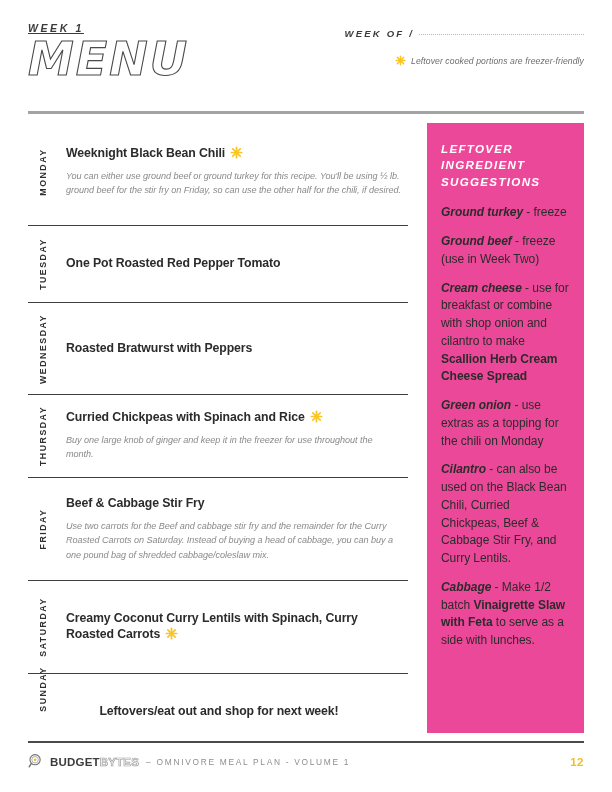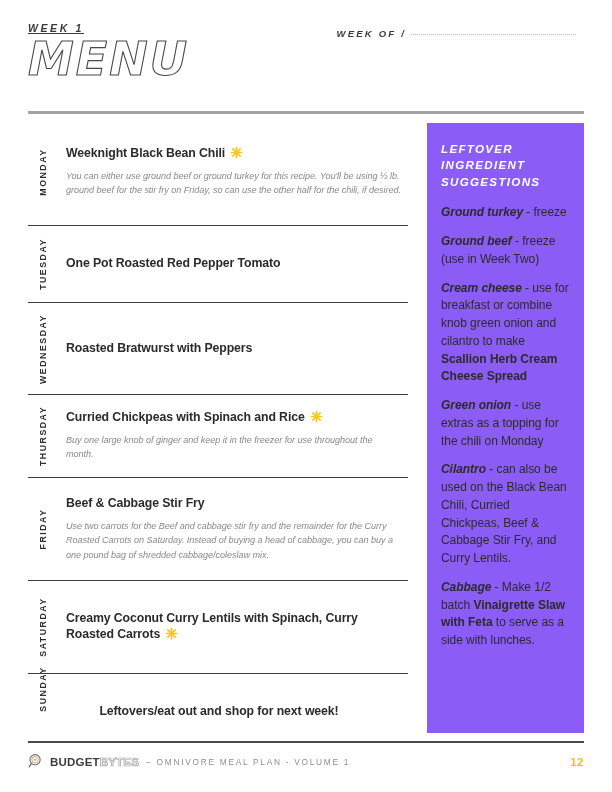--- a/index.html
+++ b/index.html
@@ -40,21 +40,21 @@
     font-style: italic;
     letter-spacing: 2px;
     line-height: 1;
     color: transparent;
     -webkit-text-stroke: 1.1px #4a4a4a;
     text-transform: uppercase;
     font-family: "DejaVu Sans", sans-serif;
   }
   .header-right {
     position: absolute;
-    right: 8px;
+    right: 0;
     top: 6px;
     width: 300px;
     text-align: right;
   }
   .week-of-row {
     display: flex;
     justify-content: flex-end;
     align-items: baseline;
     white-space: nowrap;
   }
@@ -173,21 +173,21 @@
   }
   .meal-note:empty { display: none; }
 
   
   .sidebar {
     position: absolute;
     left: 427px;
     top: 123px;
     width: 157px;
     height: 610px;
-    background: #8b5cf6;
+    background: #ec4899;
     box-sizing: border-box;
     padding: 18px 14px 14px 14px;
     overflow: hidden;
   }
   .sidebar-title {
     color: #ffffff;
     font-size: 11.6px;
     font-weight: bold;
     font-style: italic;
     letter-spacing: 1.3px;
@@ -260,20 +260,34 @@
 <body>
 
 <div class="header">
   <div class="week-label">WEEK 1</div>
   <div class="menu-word">MENU</div>
 
   <div class="header-right">
     <div class="week-of-row">
       <span class="week-of-label">WEEK OF /</span>
       <span class="week-of-dots"></span>
+    </div>
+    <div class="freezer-note">
+      <span class="snow">
+        <svg viewBox="0 0 24 24" width="11" height="11" aria-hidden="true">
+          <g stroke="#F9C524" stroke-width="3.2" stroke-linecap="round">
+            <line x1="12" y1="2.5" x2="12" y2="21.5"></line>
+            <line x1="2.5" y1="12" x2="21.5" y2="12"></line>
+            <line x1="5.2" y1="5.2" x2="18.8" y2="18.8"></line>
+            <line x1="18.8" y1="5.2" x2="5.2" y2="18.8"></line>
+          </g>
+          <circle cx="12" cy="12" r="3.1" fill="#F9C524"></circle>
+        </svg>
+      </span>
+      <span class="note-text">Leftover cooked portions are freezer-friendly</span>
     </div>
   </div>
 </div>
 
 <div class="rule-top"></div>
 
 <div class="days">
     <div class="day-row" style="height: 108px;">
       <div class="day-name">
         <span>MONDAY</span>
@@ -357,21 +371,21 @@
         <div class="meal-title"><span>Leftovers/eat out and shop for next week!</span></div>
       </div>
     </div>
   </div>
 
 <div class="sidebar">
   <div class="sidebar-title">LEFTOVER INGREDIENT SUGGESTIONS</div>
   <div id="sb-items">
       <div class="sb-item"><b class="name">Ground turkey</b><span> - freeze</span></div>
       <div class="sb-item"><b class="name">Ground beef</b><span> - freeze (use in Week Two)</span></div>
-      <div class="sb-item"><b class="name">Cream cheese</b><span> - use for breakfast or combine knob green onion and cilantro to make </span><b class="strong">Scallion Herb Cream Cheese Spread</b><span></span></div>
+      <div class="sb-item"><b class="name">Cream cheese</b><span> - use for breakfast or combine with shop onion and cilantro to make </span><b class="strong">Scallion Herb Cream Cheese Spread</b><span></span></div>
       <div class="sb-item"><b class="name">Green onion</b><span> - use extras as a topping for the chili on Monday</span></div>
       <div class="sb-item"><b class="name">Cilantro</b><span> - can also be used on the Black Bean Chili, Curried Chickpeas, Beef &amp; Cabbage Stir Fry, and Curry Lentils.</span></div>
       <div class="sb-item"><b class="name">Cabbage</b><span> - Make 1/2 batch </span><b class="strong">Vinaigrette Slaw with Feta</b><span> to serve as a side with lunches.</span></div>
     </div>
 </div>
 
 <div class="rule-footer"></div>
 
 <div class="footer">
   <span class="logo-mark">

